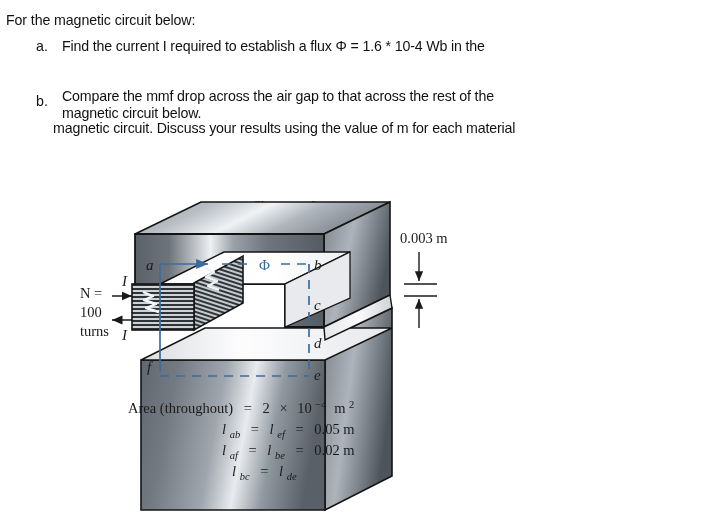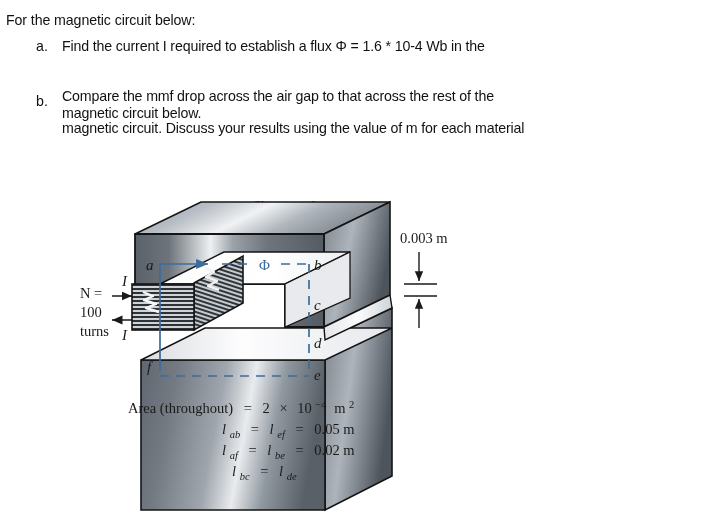--- a/index.html
+++ b/index.html
@@ -39,21 +39,21 @@
   }
   .q-marker {
     position: absolute;
     font-size: 14.2px;
   }
   .q-a-marker { left: 36px; top: 38px; }
   .q-a-l1 { left: 62px; top: 38px; }
   .q-a-l2 { left: 62px; top: 57px; margin-top: 48px; }
   .q-b-marker { left: 36px; top: 93px; }
   .q-b-l1 { left: 62px; top: 88px; }
-  .q-b-l2 { left: 62px; top: 120px; text-align: center; }
+  .q-b-l2 { left: 53px; top: 120px; text-align: center; }
 
   
   #figure {
     position: absolute;
     left: 0px;
     top: 180px;
     width: 705px;
     height: 346px;
   }
   #figure svg { display: block; }

